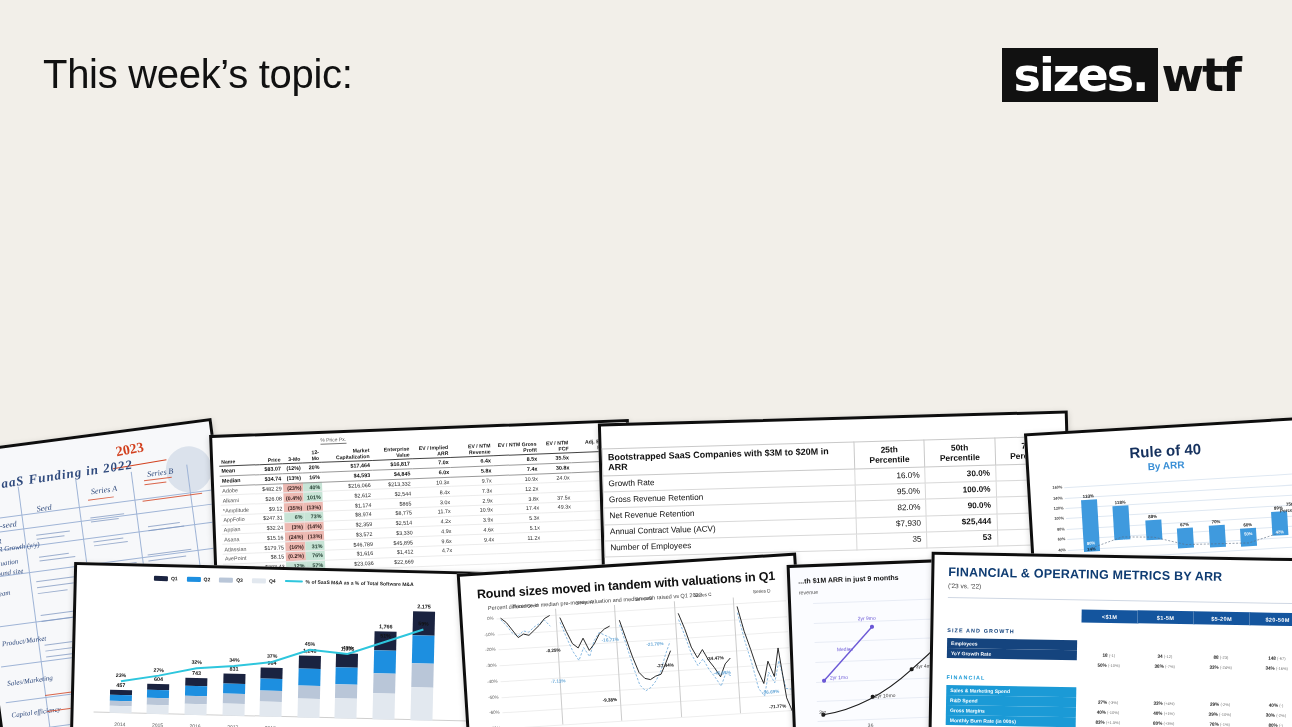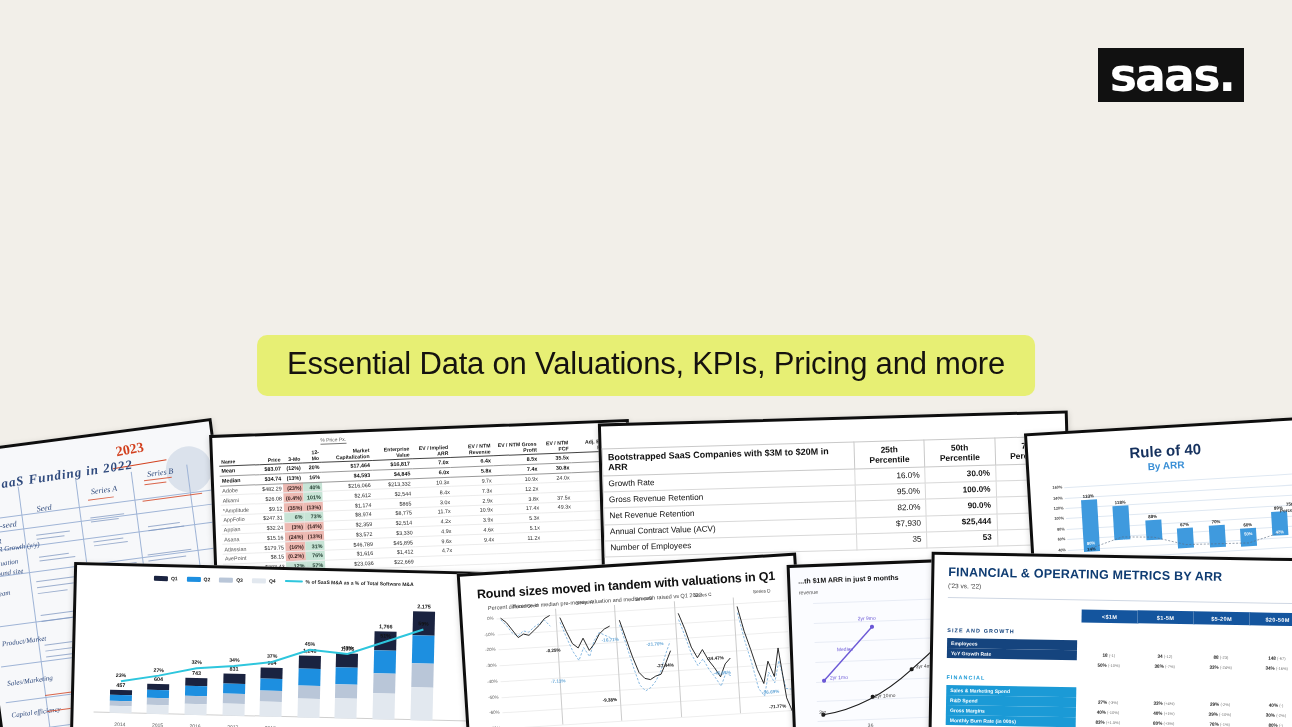--- a/index.html
+++ b/index.html
@@ -218,27 +218,28 @@
   .fin-band{position:absolute;left:0;height:9.5px;display:flex;align-items:center;padding-left:4px;
     color:#fff;font-size:5px;font-weight:700;}
   .fin-cell{position:absolute;font-size:4.6px;color:#222;text-align:center;font-weight:700;}
   .fin-cell span{font-weight:400;color:#777;font-size:4px;}
 </style>
 </head>
 <body>
 
 <div class="stage">
 
+  <div class="kicker">This week’s topic:</div>
 
   <div class="logo">
-    <span class="logo-black">saas.</span>
+    <span class="logo-black">sizes.</span>
+    <span class="logo-white">wtf</span>
   </div>
 
 
-  <div class="subtitle">Essential Data on Valuations, KPIs, Pricing and more</div>
 
   <div class="collage">
 
     <div class="doc" id="doc-funding">
       <div class="doc-inner">
         <div class="blob" style="left:195px;top:22px;width:46px;height:46px;"></div>
         <div class="hw-2023">2023</div>
         <div class="strike"></div>
         <div class="hw-title">SaaS Funding in 2022</div>
 

